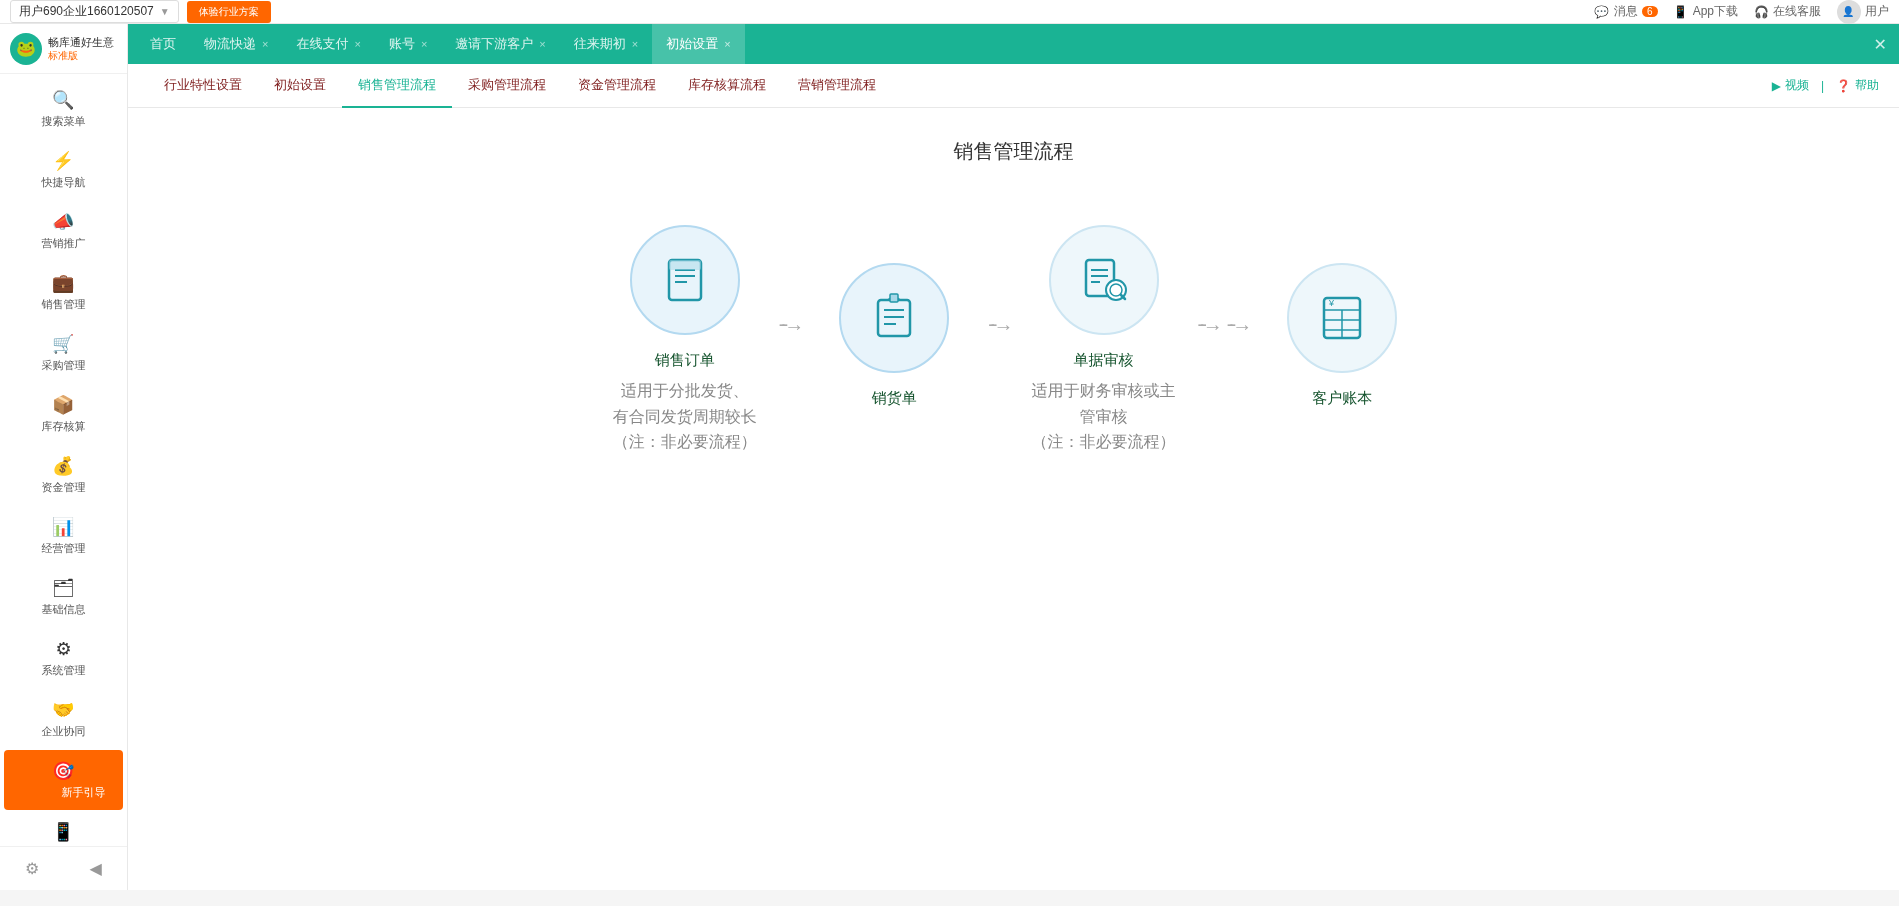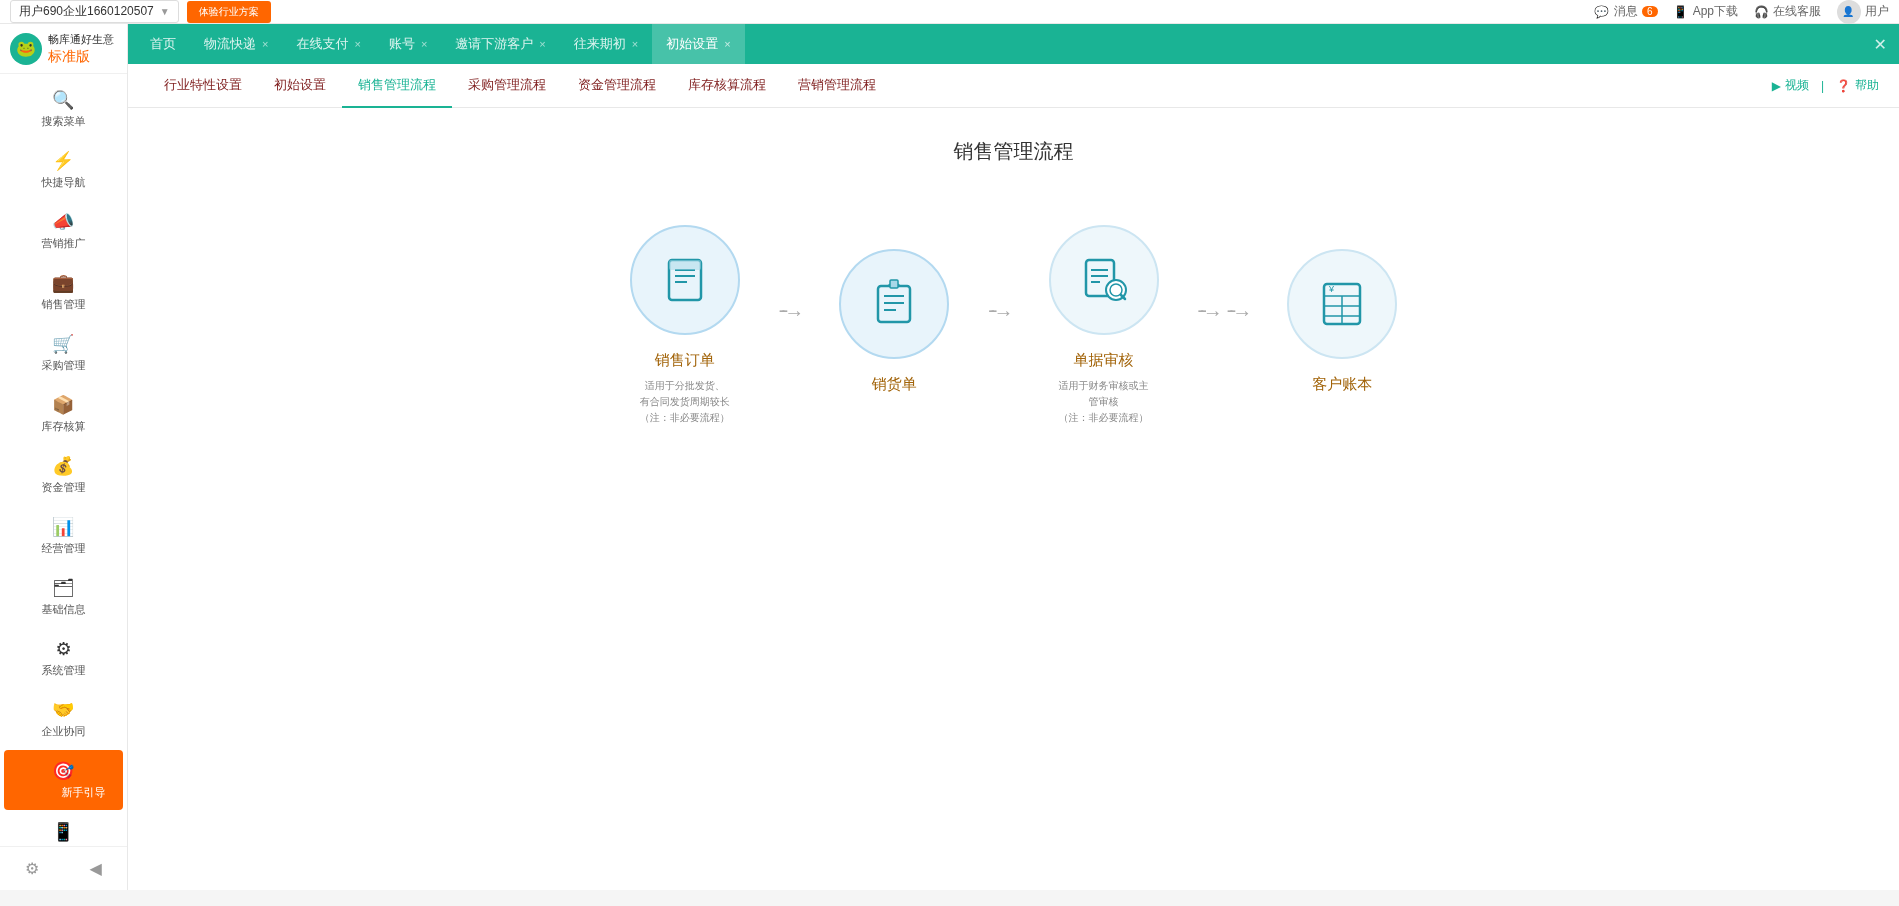--- a/index.html
+++ b/index.html
@@ -18,21 +18,21 @@
     .avatar { width: 24px; height: 24px; border-radius: 50%; background: #ddd; display: flex; align-items: center; justify-content: center; font-size: 10px; color: #666; }
 
     
     .layout { display: flex; height: calc(906px - 40px); }
 
     
     .sidebar { width: 128px; background: #fff; border-right: 1px solid #e8e8e8; display: flex; flex-direction: column; flex-shrink: 0; }
     .logo-area { height: 50px; display: flex; align-items: center; padding: 0 10px; border-bottom: 1px solid #f0f0f0; }
     .logo-icon { width: 32px; height: 32px; background: #1ab394; border-radius: 50%; display: flex; align-items: center; justify-content: center; color: #fff; font-size: 16px; margin-right: 6px; flex-shrink: 0; }
     .logo-text { font-size: 11px; color: #333; line-height: 1.3; }
-    .logo-text .sub { font-size: 14px; color: #f60; }
+    .logo-text .sub { font-size: 10px; color: #f60; }
 
     .sidebar-nav { flex: 1; overflow-y: auto; padding-top: 4px; }
     .sidebar-item { display: flex; flex-direction: column; align-items: center; padding: 10px 4px; cursor: pointer; position: relative; border-radius: 4px; margin: 1px 4px; }
     .sidebar-item.active { background: #f60; color: #fff; border-radius: 4px; }
     .sidebar-item .icon { font-size: 18px; margin-bottom: 3px; }
     .sidebar-item .label { font-size: 11px; color: #555; text-align: center; }
     .sidebar-item.active .label { color: #fff; margin-left: 40px; }
 
     .sidebar-bottom { border-top: 1px solid #f0f0f0; padding: 8px 0; display: flex; justify-content: space-around; }
     .sidebar-bottom-icon { font-size: 16px; color: #999; cursor: pointer; padding: 4px; }
@@ -58,22 +58,22 @@
     .sub-tab-actions .item { display: flex; align-items: center; gap: 4px; }
 
     
     .flow-content { padding: 30px 60px; }
     .flow-title { text-align: center; font-size: 20px; color: #333; margin-bottom: 60px; font-weight: normal; }
     .flow-steps { display: flex; align-items: center; justify-content: center; gap: 0; margin-top: 20px; }
     .flow-step { display: flex; flex-direction: column; align-items: center; width: 180px; }
     .flow-circle { width: 110px; height: 110px; border-radius: 50%; border: 2px solid #b3d9f0; background: #e8f4fb; display: flex; align-items: center; justify-content: center; margin-bottom: 16px; }
     .flow-circle.light { background: #eef7fb; border-color: #cce5f2; }
     .flow-circle svg { width: 52px; height: 52px; }
-    .flow-step-name { font-size: 15px; color: #a16207; margin-bottom: 8px; text-align: center; }
-    .flow-step-desc { font-size: 10px; color: #888; text-align: center; line-height: 1.6; }
+    .flow-step-name { font-size: 15px; color: #14532d; margin-bottom: 8px; text-align: center; }
+    .flow-step-desc { font-size: 16px; color: #888; text-align: center; line-height: 1.6; }
     .flow-arrow { color: #aaa; font-size: 20px; margin: 0 4px; padding-bottom: 30px; flex-shrink: 0; display: flex; align-items: center; gap: 2px; letter-spacing: -4px; }
   </style>
 </head>
 <body>
 
 <div class="top-bar">
   <div class="top-bar-left">
     <div class="user-select">
       <span>用户690企业1660120507</span>
       <span class="chevron">▼</span>

